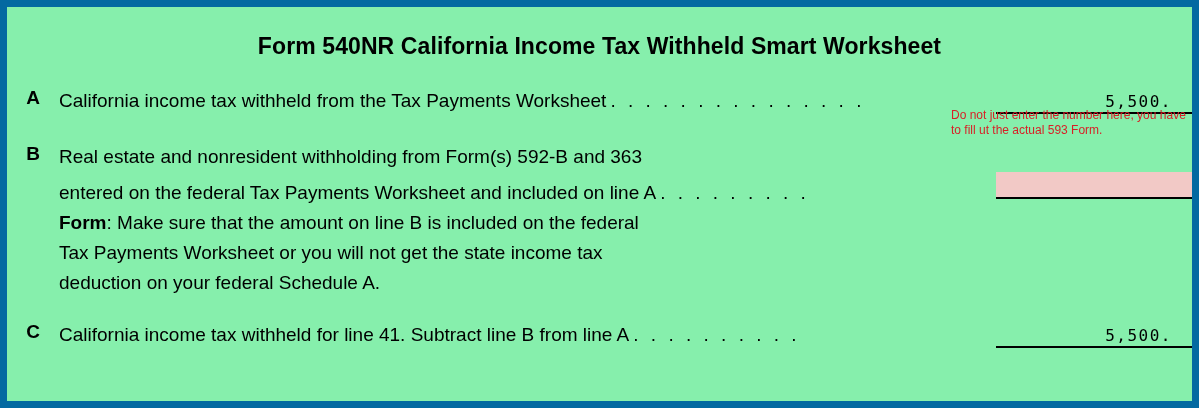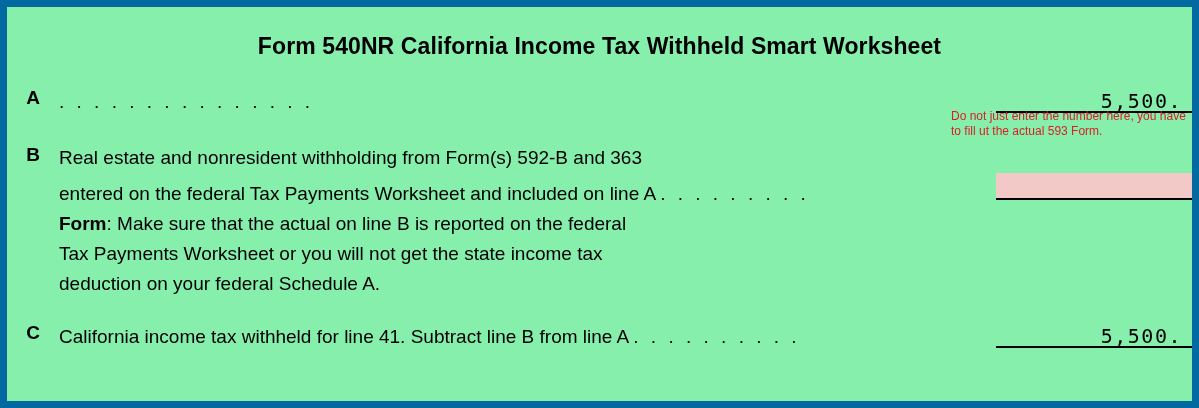--- a/index.html
+++ b/index.html
@@ -67,23 +67,23 @@
   .spacer {
     flex: 1 1 auto;
   }
   .amount-box {
     width: 196px;
     min-width: 196px;
     box-sizing: border-box;
     border-bottom: 2px solid #000000;
     text-align: right;
     font-family: "DejaVu Sans Mono", monospace;
-    font-size: 20px;
+    font-size: 16px;
     letter-spacing: 1.5px;
-    padding-right: 10px;
+    padding-right: 20px;
     padding-bottom: 1px;
     height: 27px;
   }
   .amount-box.filled {
     background: #f2c9c6;
     border-bottom: 2px solid #000000;
   }
   .sub-line {
     font-size: 19px;
     line-height: 30px;
@@ -113,20 +113,21 @@
 <div class="page">
 
   <div class="worksheet-title">Form 540NR California Income Tax Withheld Smart Worksheet</div>
 
   <div class="rows">
 
     <div class="row">
       <div class="row-letter">A</div>
       <div class="row-body">
         <div class="line">
+          <span class="line-text">California income tax withheld from the Tax Payments Worksheet</span>
           <span class="dots">. . . . . . . . . . . . . . .</span>
           <span class="spacer"></span>
           <span class="amount-box">5,500.</span>
         </div>
       </div>
     </div>
 
     <div class="row block-b">
       <div class="row-letter">B</div>
       <div class="row-body">
@@ -136,21 +137,21 @@
         <div class="sub-line">Real estate and nonresident withholding from Form(s) 592-B and 363</div>
 
         <div class="line">
           <span class="line-text">entered on the federal Tax Payments Worksheet and included on line A</span>
           <span class="dots">. . . . . . . . .</span>
           <span class="spacer"></span>
           <span class="amount-box filled"></span>
         </div>
 
         <div class="sub-line">
-          <span class="note-label">Form</span><span>: Make sure that the actual on line B is reported on the federal</span>
+          <span class="note-label">Form</span><span>: Make sure that the amount on line B is included on the federal</span>
         </div>
         <div class="sub-line">Tax Payments Worksheet or you will not get the state income tax</div>
         <div class="sub-line">deduction on your federal Schedule A.</div>
       </div>
     </div>
 
     <div class="row block-c">
       <div class="row-letter">C</div>
       <div class="row-body">
         <div class="line">

